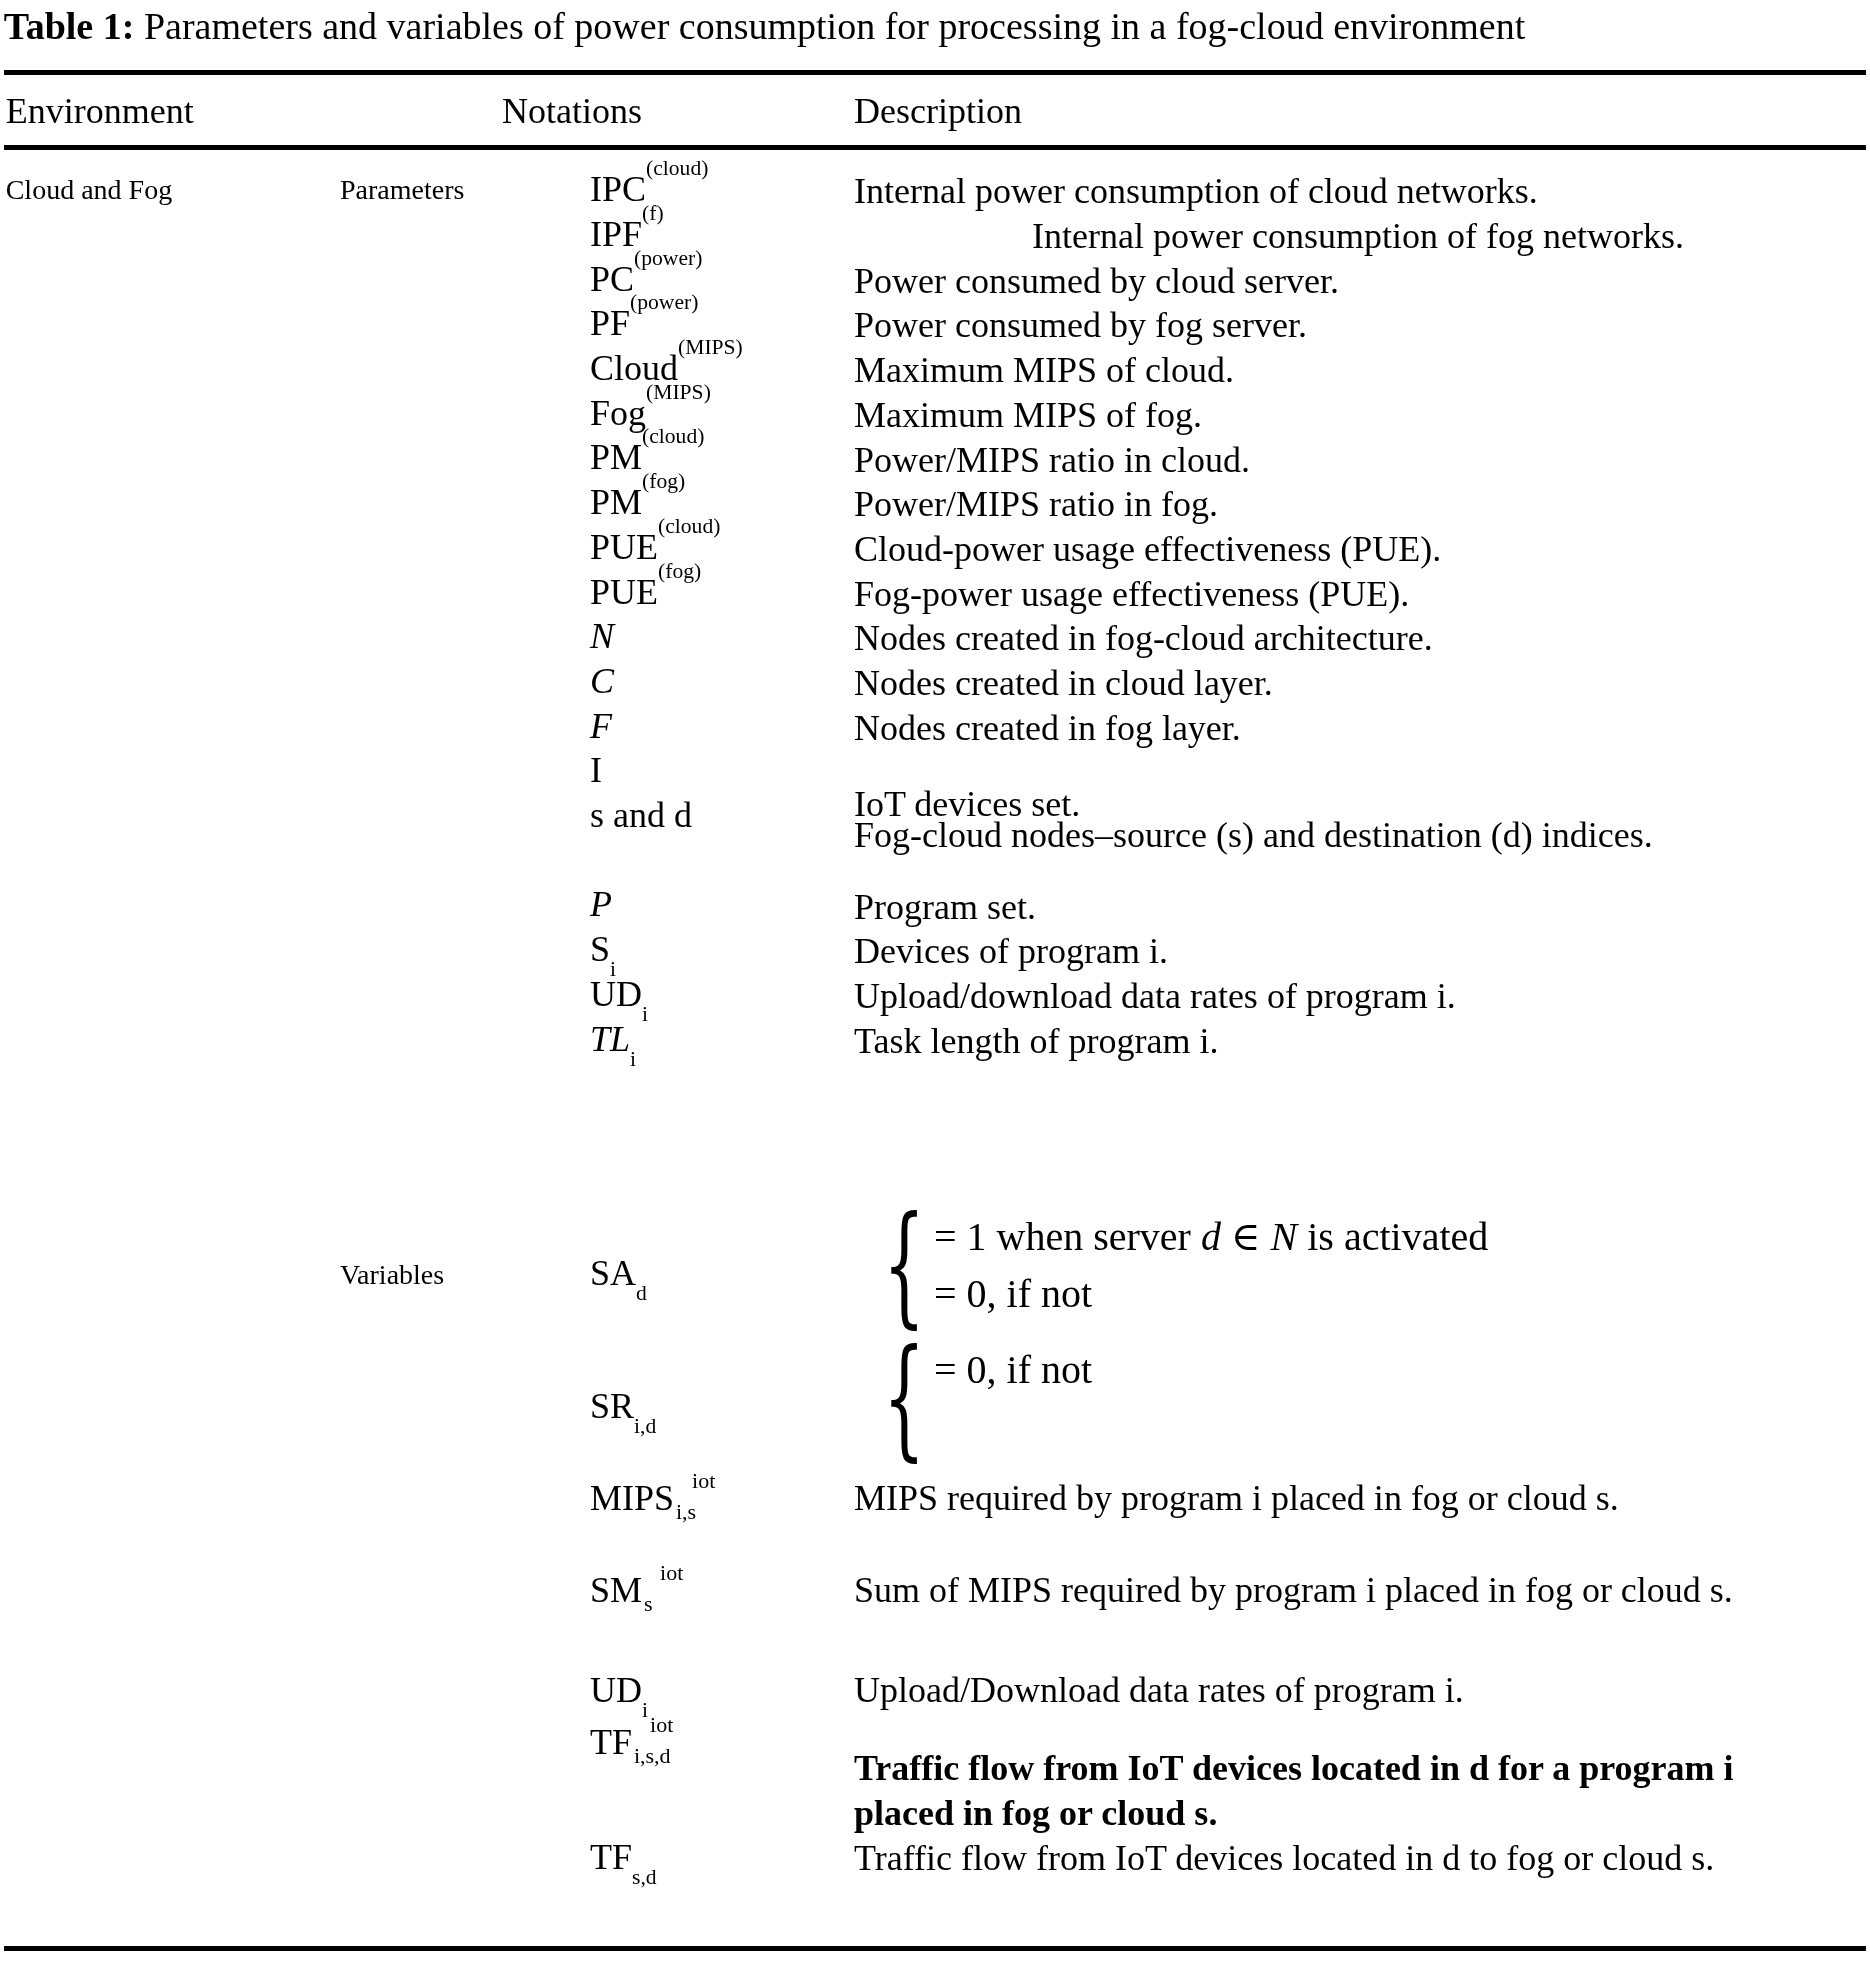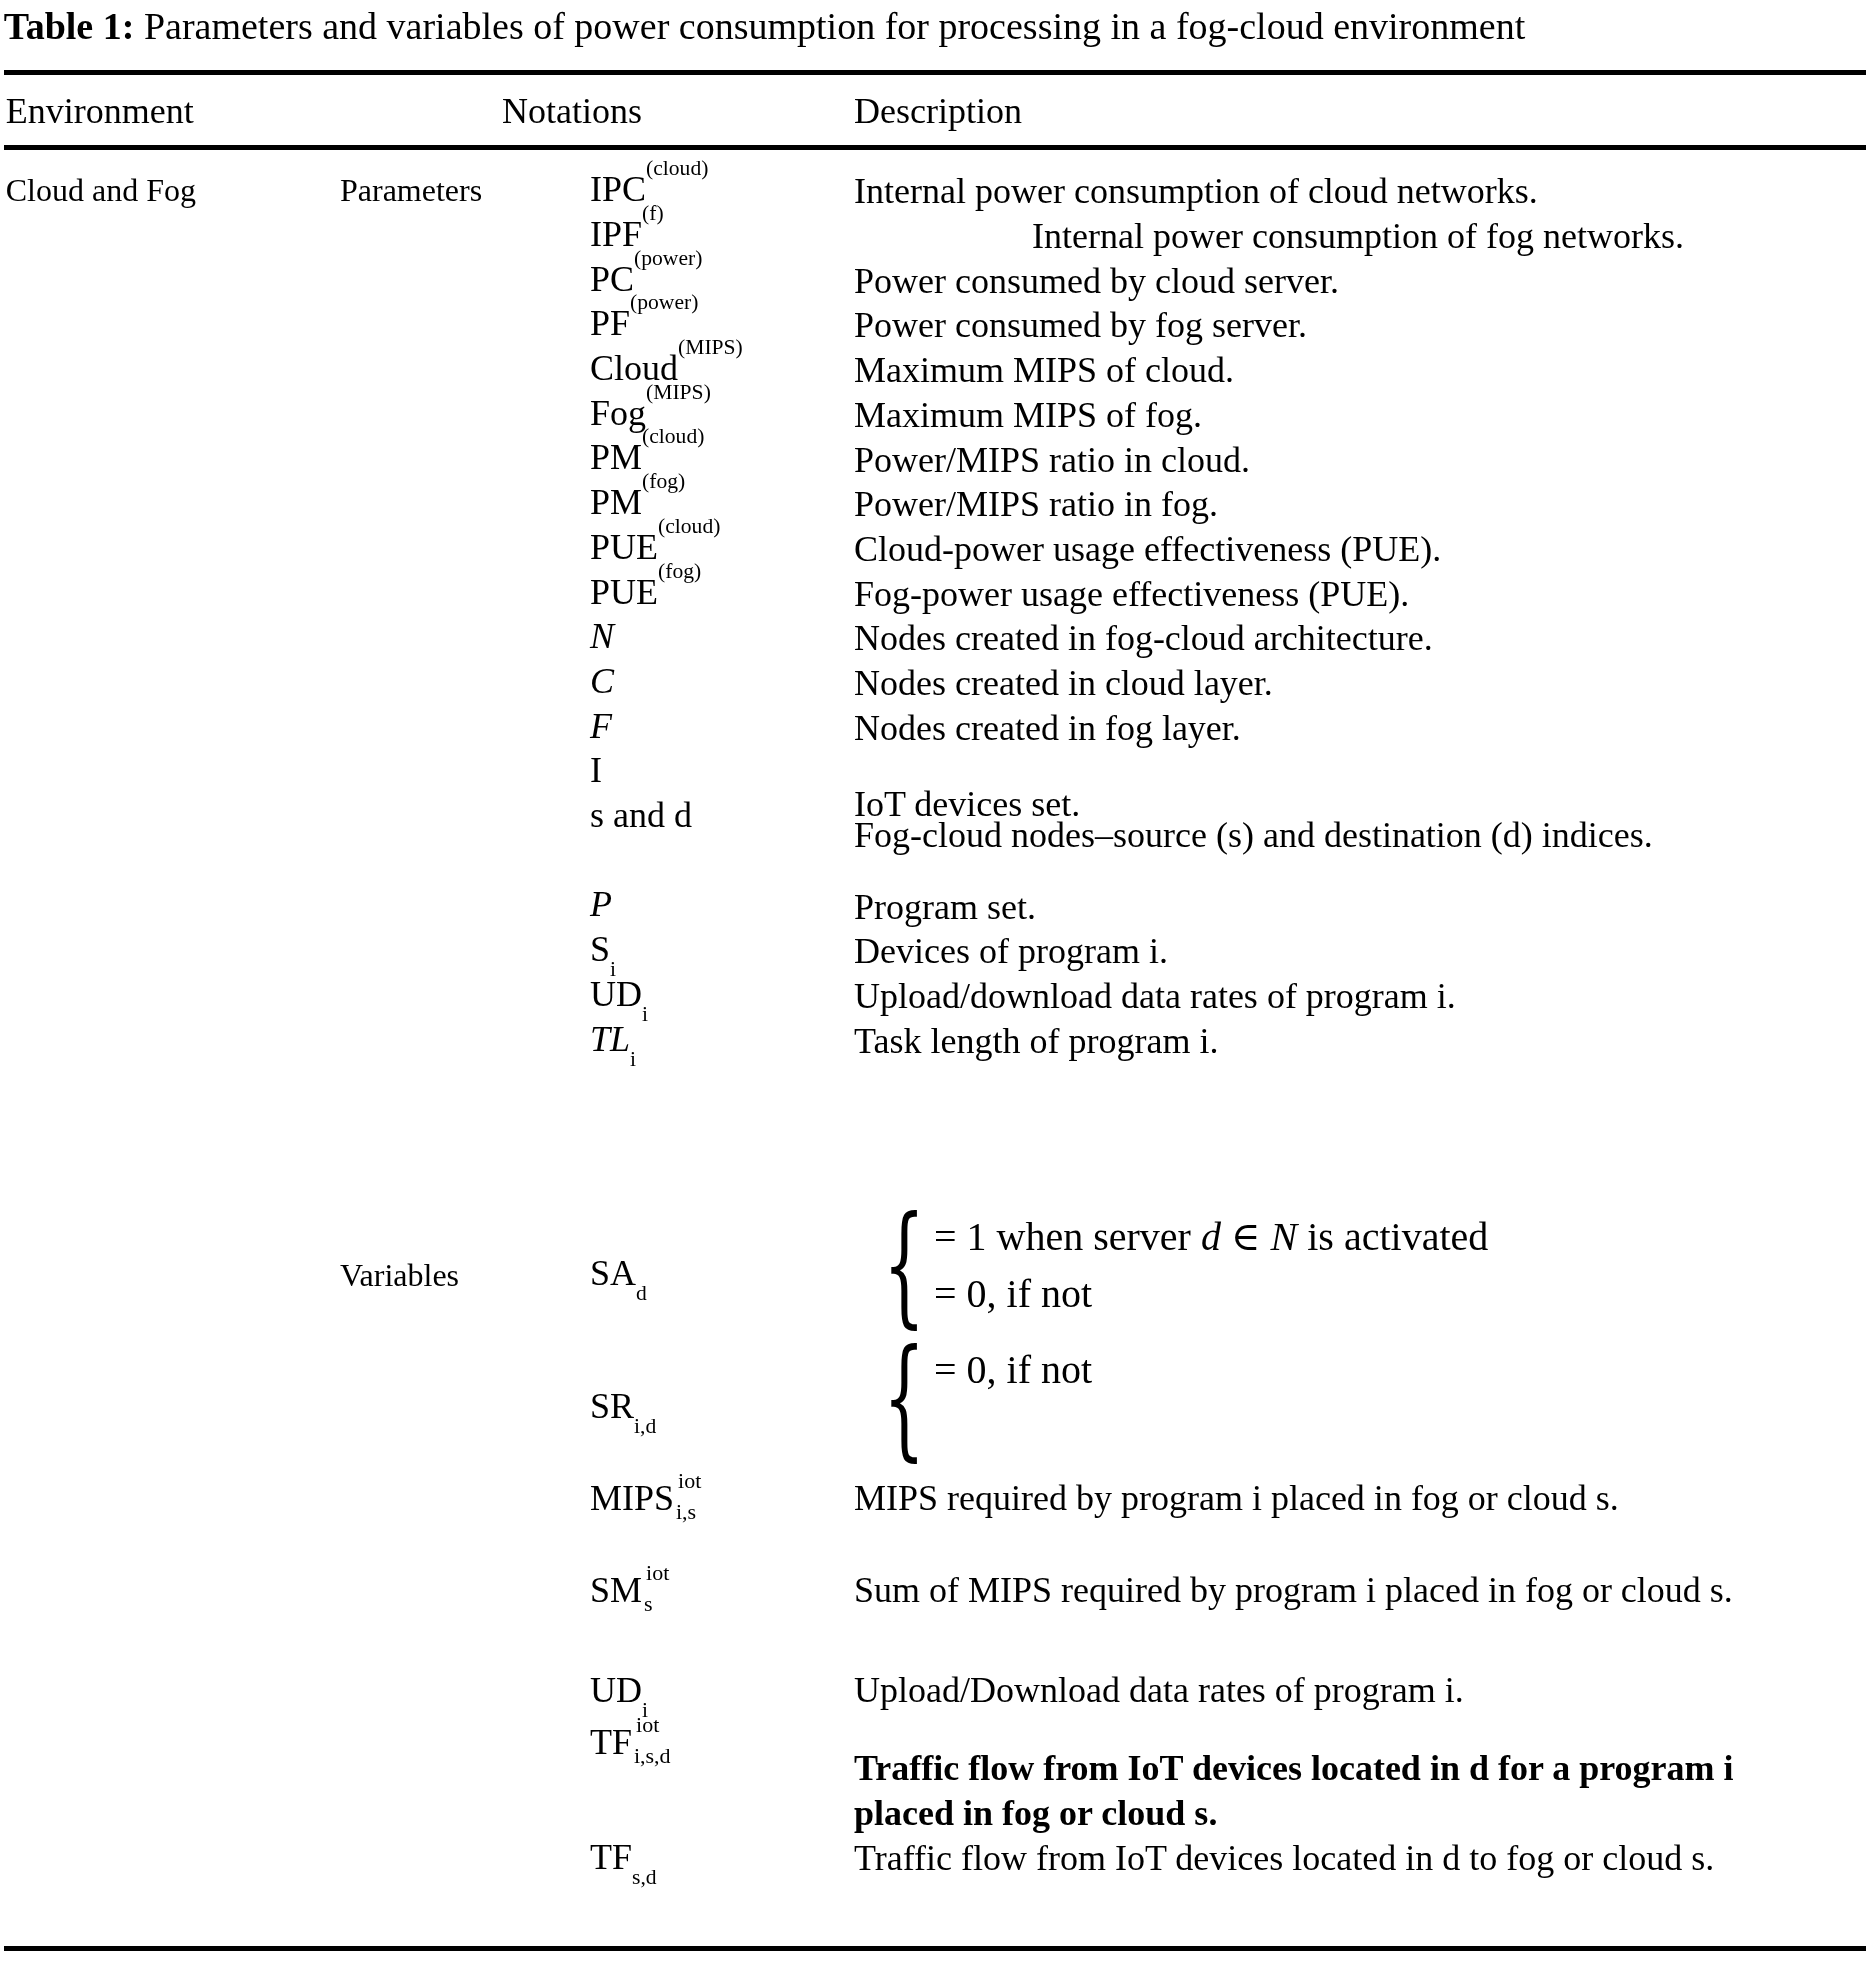--- a/index.html
+++ b/index.html
@@ -58,21 +58,21 @@
     top: 90px;
     white-space: nowrap;
   }
   .hdr-env  { left: 5.7px; }
   .hdr-not  { left: 502px; }
   .hdr-desc { left: 854px; }
 
   
   .colcell {
     position: absolute;
-    font-size: 32px;
+    font-size: 28px;
     line-height: 42px;
     white-space: nowrap;
   }
   .env-label  { left: 5.7px;   top: 169px; }
   .grp-params { left: 340px; top: 169px; }
   .grp-vars   { left: 340px; top: 1254px; }
 
   
   .notation {
     position: absolute;
@@ -104,21 +104,21 @@
   
   .stack {
     display: inline-block;
     vertical-align: baseline;
     position: relative;
     width: 0;
     height: 0;
   }
   .stack .s-top {
     position: absolute;
-    left: 4px;
+    left: 18px;
     top: -40px;
     font-size: 22px;
     line-height: 22px;
     white-space: nowrap;
   }
   .stack .s-bot {
     position: absolute;
     left: 1.9px;
     top: -9.5px;
     font-size: 22px;

